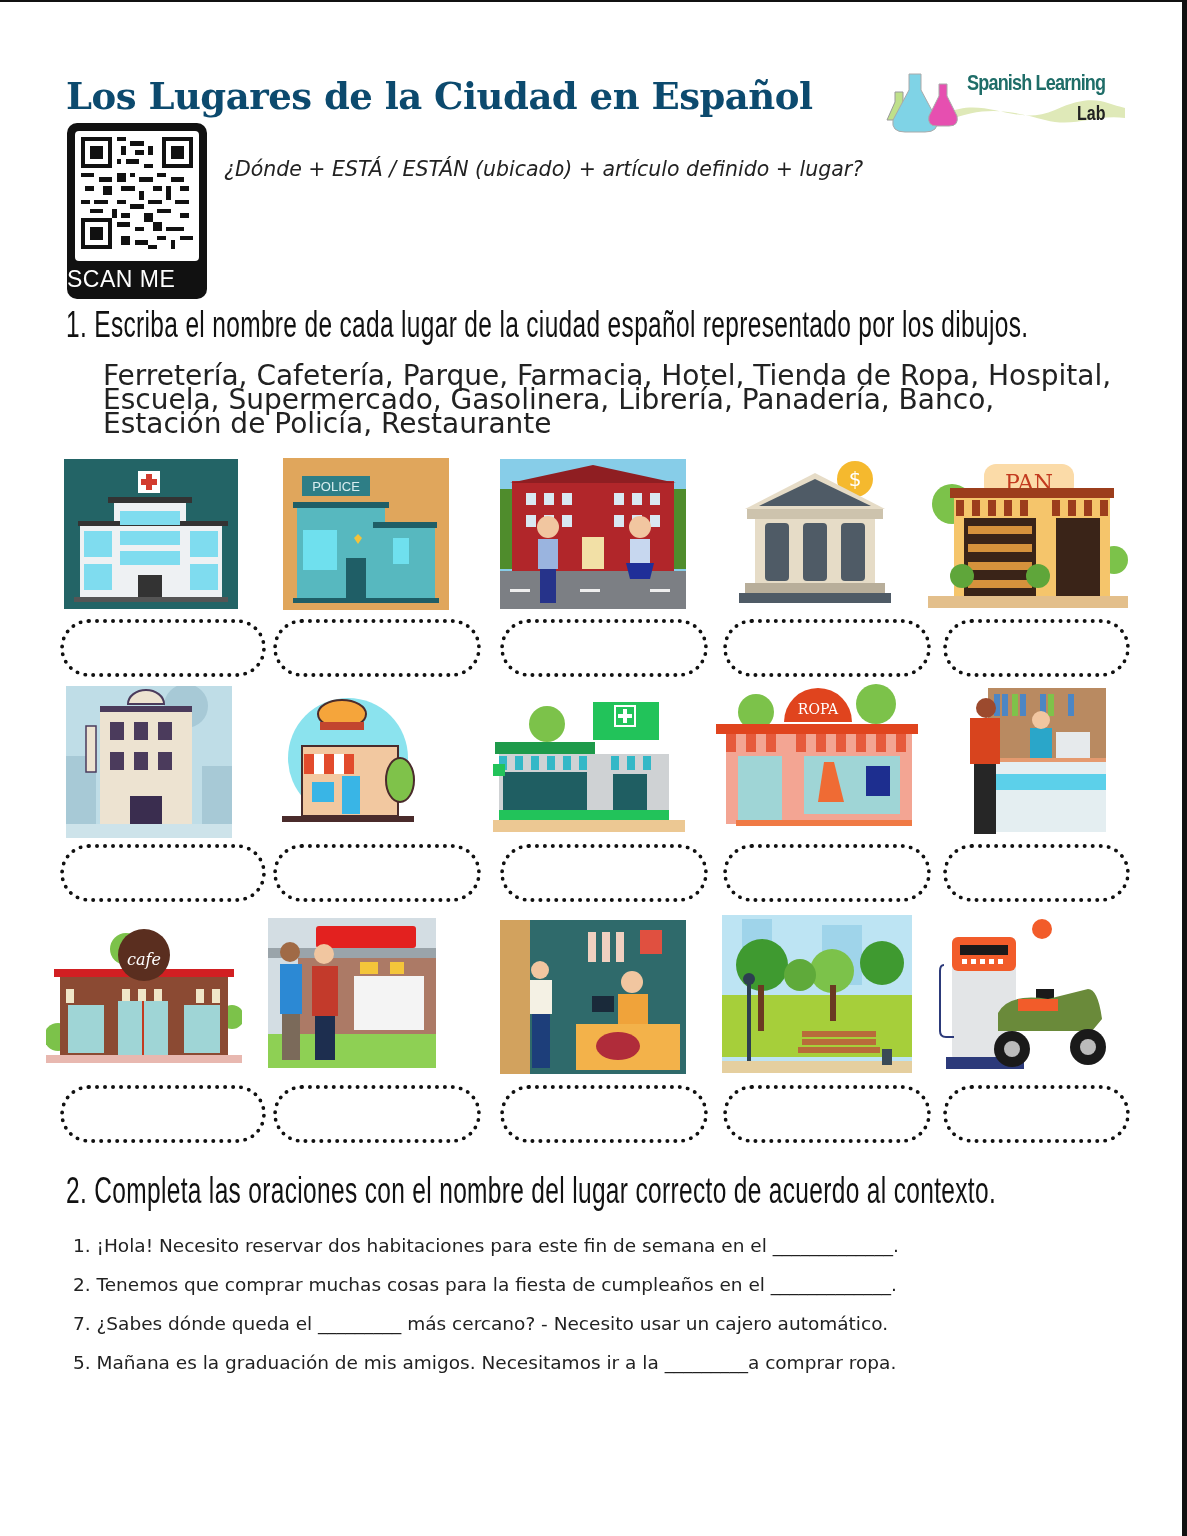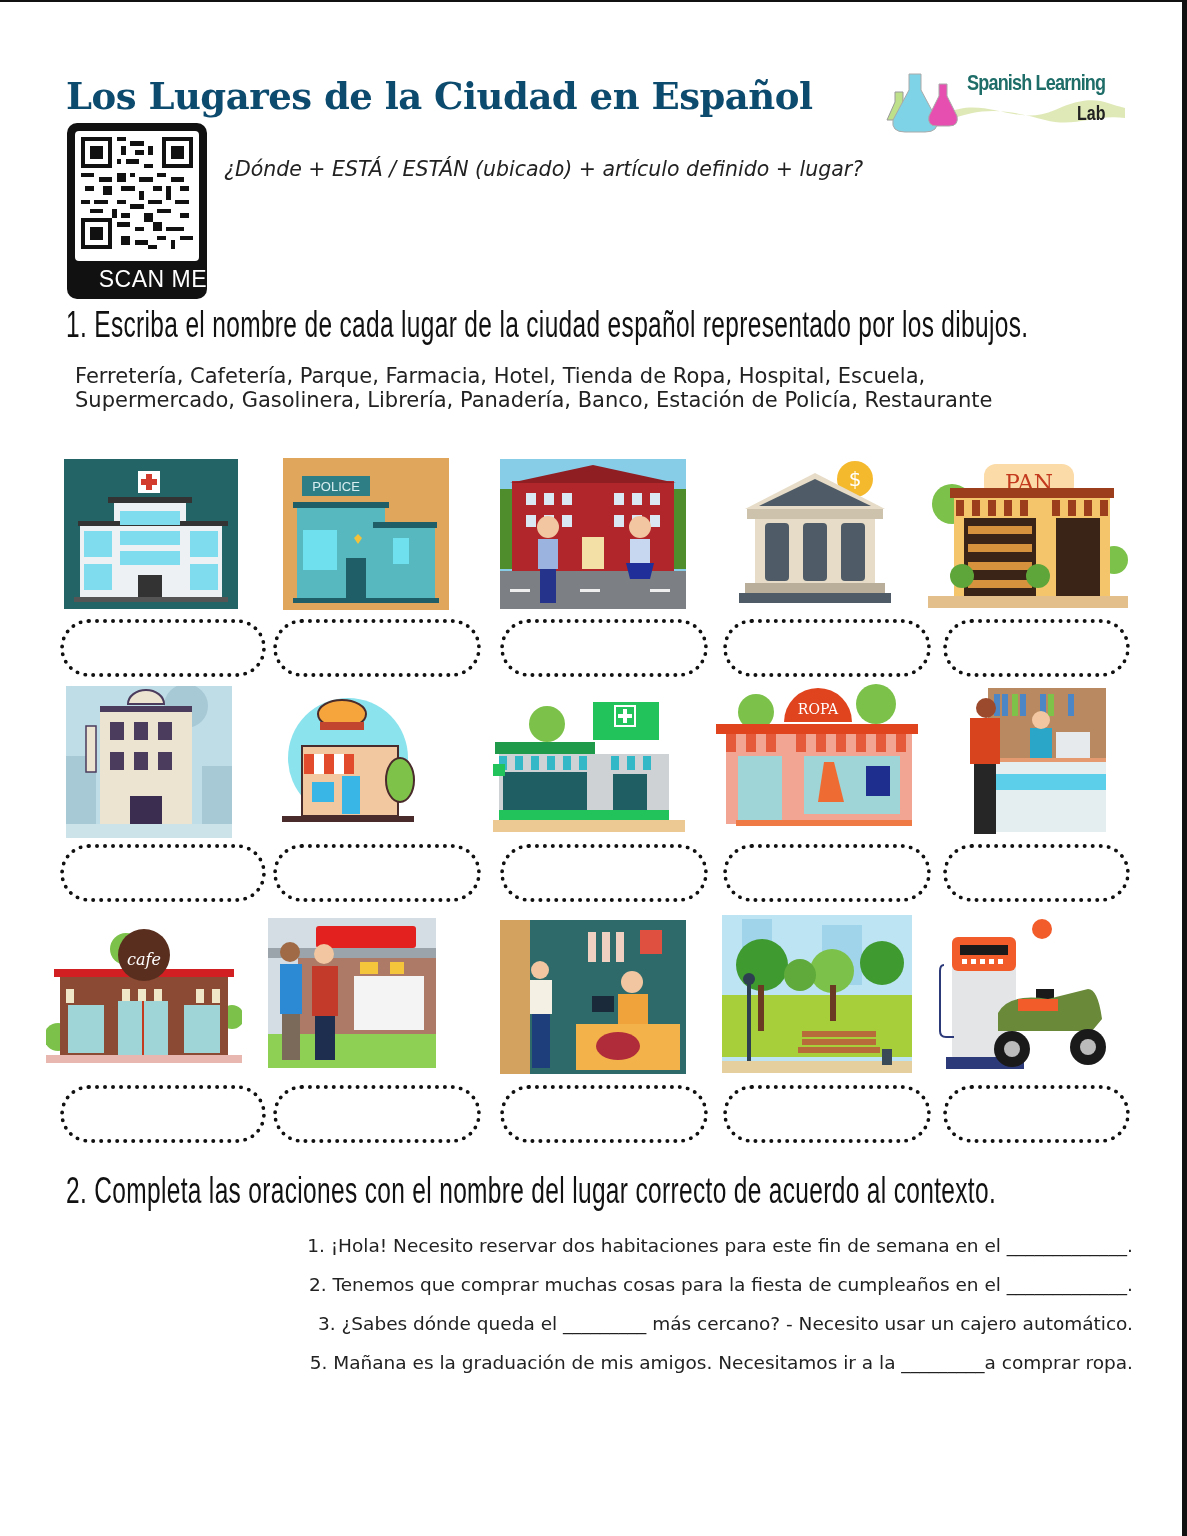--- a/index.html
+++ b/index.html
@@ -15,36 +15,36 @@
   }
   .logo { position:absolute; left:885px; top:64px; width:240px; height:72px;text-decoration:underline; }
   .logo .flasks { position:absolute; left:0; top:4px; width:80px; height:66px; }
   .logo .wave { position:absolute; left:60px; top:28px; width:180px; height:34px; }
   .logo .t1 { position:absolute; left:82px; top:4px; font-family:"Liberation Sans Narrow","Liberation Sans",sans-serif; font-weight:bold; font-size:22px; color:#1f6d68; letter-spacing:-1px; transform:scaleX(0.82); transform-origin:left; white-space:nowrap; }
   .logo .t2 { position:absolute; left:192px; top:36px; font-family:"Liberation Sans",sans-serif; font-weight:bold; font-size:20px; color:#222; transform:scaleX(0.8); transform-origin:left; }
 
   .qr { position:absolute; left:67px; top:121px; width:140px; height:176px; background:#111; border-radius:10px; }
   .qr .inner { position:absolute; left:8px; top:8px; width:124px; height:130px; background:#fff; border-radius:4px; }
   .qr svg { position:absolute; left:14px; top:14px; }
-  .qr .scan { position:absolute; left:0; right:0; bottom:6px; text-align:right; color:#fff; font-family:"Liberation Sans",sans-serif; font-size:23px; letter-spacing:0.5px; }
+  .qr .scan { position:absolute; left:0; right:0; bottom:6px; text-align:left; color:#fff; font-family:"Liberation Sans",sans-serif; font-size:23px; letter-spacing:0.5px; }
 
   .intro { position:absolute; left:224px; top:146px; width:900px; font-size:20.5px; line-height:26px; color:#222; margin:0; }
   .intro .formula { font-style:italic; display:block;margin-top:8px; }
 
   .h2 { position:absolute; left:66px; margin:0; font-family:"Liberation Sans",sans-serif; font-weight:normal; font-size:36px; color:#111; transform:scaleX(0.68); transform-origin:left top; white-space:nowrap; letter-spacing:0.5px; }
   .h2.q1 { top:302px; }
   .h2.q2 { top:1168px; }
 
-  .wordbank { position:absolute; left:75px; top:362px; width:1010px; font-size:21px; line-height:24px; color:#222; margin:0; }
+  .wordbank { position:absolute; left:103px; top:362px; width:1010px; font-size:28px; line-height:24px; color:#222; margin:0; }
 
   .card-img { position:absolute; overflow:hidden;text-align:right; }
   .answer { position:absolute; height:58px; border:4px dotted #111; border-radius:30px; box-sizing:border-box; background:#fff; }
 
   .sentences { position:absolute; left:73px; top:1231px; width:1060px; margin:0; padding:0; list-style:none; }
-  .sentences li { font-size:18.5px; height:39px; line-height:26px; color:#222; white-space:nowrap;text-align:right; }
+  .sentences li { font-size:18.5px; height:39px; line-height:26px; color:#222; white-space:nowrap; }
 </style>
 </head>
 <body>
 
 <h1 class="title">Los Lugares de la Ciudad en Español</h1>
 
 <div class="logo">
   <svg class="wave" viewBox="0 0 180 34">
     <path d="M0 20 C40 0, 70 34, 110 16 S 160 10, 180 14 L180 24 C150 20,130 34,100 26 S 40 10, 0 28 Z" fill="#dfe9b8"></path>
   </svg>
@@ -448,15 +448,15 @@
 <div class="answer" style="left:273px;top:1083px;width:208px;"></div>
 <div class="answer" style="left:500px;top:1083px;width:208px;"></div>
 <div class="answer" style="left:723px;top:1083px;width:208px;"></div>
 <div class="answer" style="left:943px;top:1083px;width:187px;"></div>
 
 <h2 class="h2 q2">2. Completa las oraciones con el nombre del lugar correcto de acuerdo al contexto.</h2>
 
 <ul class="sentences">
   <li>1. ¡Hola! Necesito reservar dos habitaciones para este fin de semana en el _____________.</li>
   <li>2. Tenemos que comprar muchas cosas para la fiesta de cumpleaños en el _____________.</li>
-  <li>3. ¿Sabes dónde queda el _________ más cercano? - Necesito usar un cajero automático.</li>
+  <li>7. ¿Sabes dónde queda el _________ más cercano? - Necesito usar un cajero automático.</li>
   <li>5. Mañana es la graduación de mis amigos. Necesitamos ir a la _________a comprar ropa.</li>
 </ul>
 
 </body></html>

